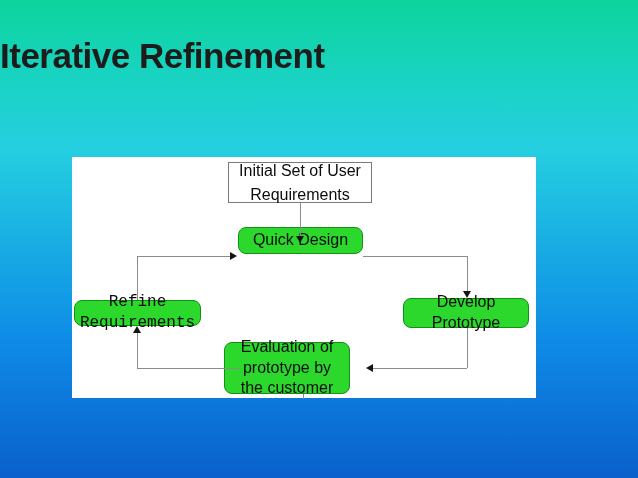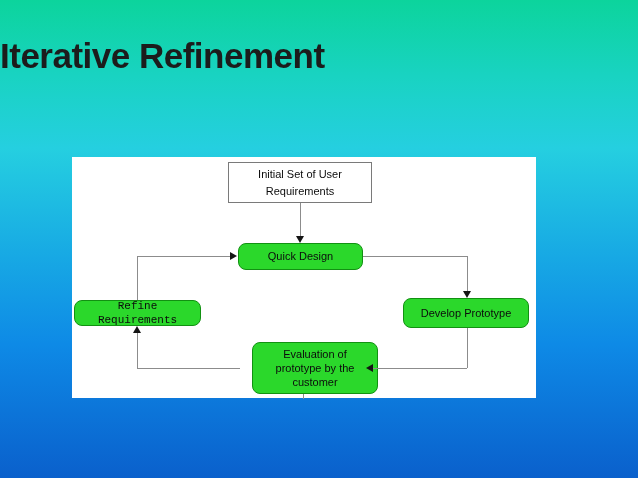--- a/index.html
+++ b/index.html
@@ -52,41 +52,41 @@
     height: 241px;
     background: #ffffff;
   }
 
   .node {
     position: absolute;
     display: flex;
     align-items: center;
     justify-content: center;
     text-align: center;
-    font-size: 11px;
+    font-size: 16px;
     line-height: 1.3;
     color: #0c0c0c;
     box-sizing: border-box;
   }
   .node.start {
     background: var(--start-fill);
     border: 1px solid var(--start-border);
     line-height: 1.5;
   }
   .node.process {
     background: var(--node-fill);
     border: 1.5px solid var(--node-border);
     border-radius: 8px;
   }
 
   .n-initial    { left: 156px; top: 5px;   width: 144px; height: 41px; }
-  .n-quick      { left: 166px; top: 86px;  width: 125px; height: 27px; }
+  .n-quick      { left: 166px; top: 70px;  width: 125px; height: 27px; }
   .n-refine     { left: 2px;   top: 143px; width: 127px; height: 26px; font-family: Liberation Mono, monospace; }
   .n-develop    { left: 331px; top: 141px; width: 126px; height: 30px; text-align: center; }
-  .n-evaluation { left: 180px; top: 185px; width: 126px; height: 52px; padding: 6px; }
+  .n-evaluation { left: 152px; top: 185px; width: 126px; height: 52px; padding: 6px; }
 
   .line { position: absolute; background: var(--connector); }
   .l-initial-down   { left: 228px; top: 46px;  width: 1px;  height: 34px; }
   .l-refine-up      { left: 65px;  top: 99px;  width: 1px;  height: 44px; }
   .l-refine-right   { left: 65px;  top: 99px;  width: 94px; height: 1px; }
   .l-quick-right    { left: 291px; top: 99px;  width: 104px; height: 1px; }
   .l-quick-down     { left: 395px; top: 99px;  width: 1px;  height: 36px; }
   .l-develop-down   { left: 395px; top: 171px; width: 1px;  height: 40px; }
   .l-develop-left   { left: 300px; top: 211px; width: 95px; height: 1px; }
   .l-eval-left      { left: 65px;  top: 211px; width: 103px; height: 1px; }

